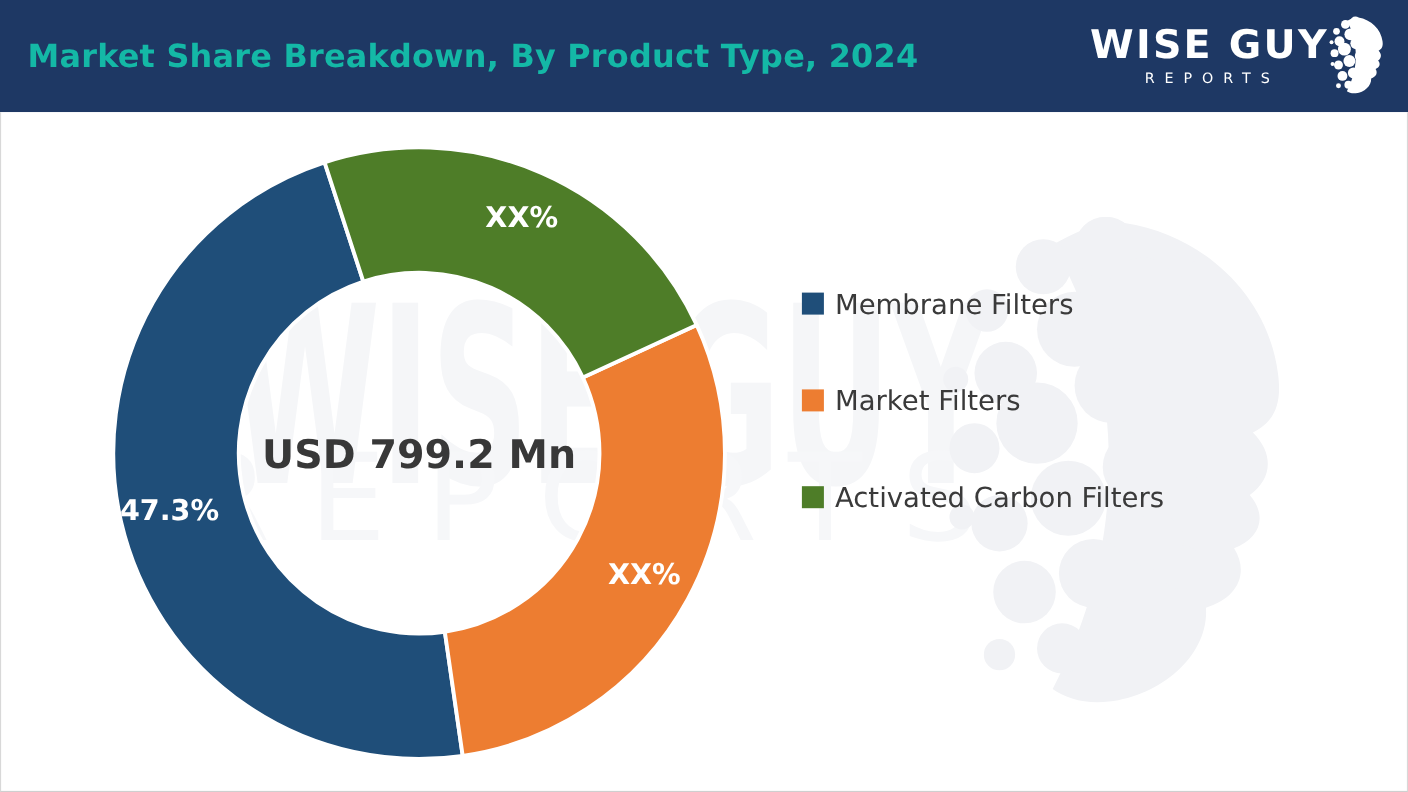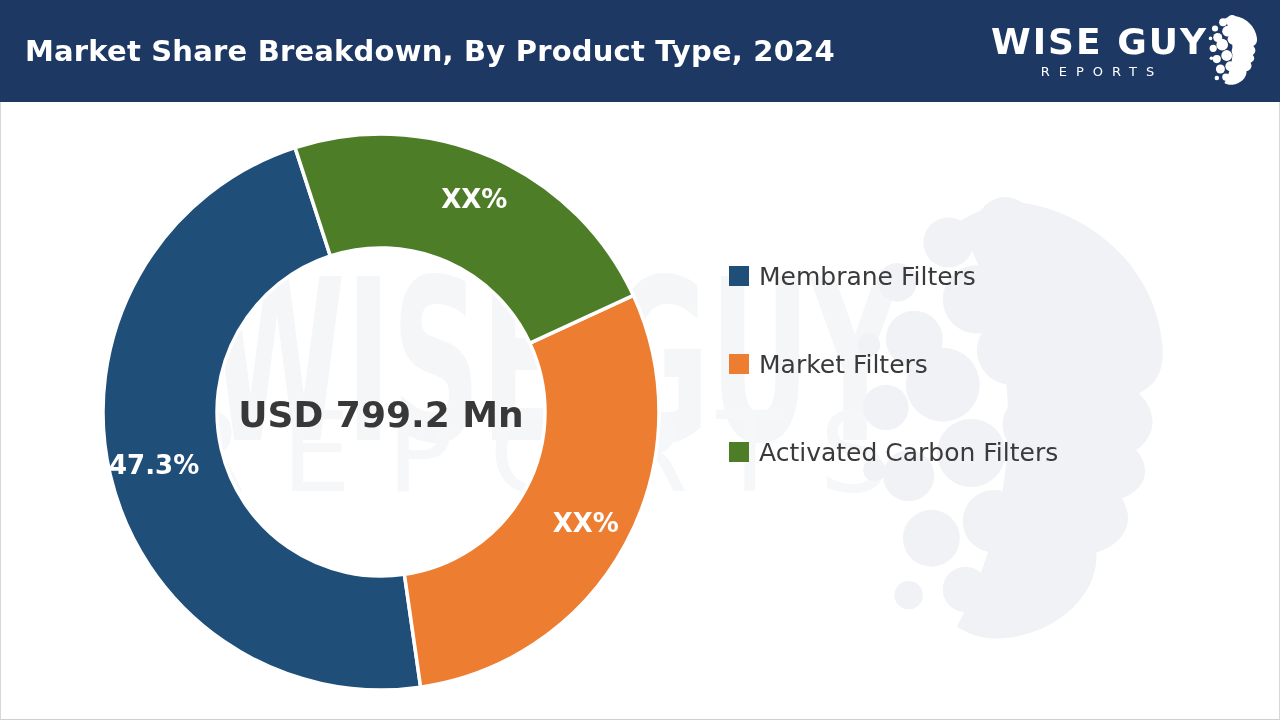--- a/index.html
+++ b/index.html
@@ -7,21 +7,21 @@
     width:1280px;height:720px;position:relative;background:#ffffff;
     font-family:"DejaVu Sans","Liberation Sans",sans-serif;
     overflow:hidden;box-sizing:border-box;
   }
   
   .topbar{
     height:102px;background:#1e3864;display:flex;align-items:center;
     justify-content:space-between;padding:0 20px 0 25px;box-sizing:border-box;
   }
   .title{
-    color:#ffffff;font-size:29px;font-weight:700;margin:0;letter-spacing:0.2px;
+    color:#14b8a6;font-size:29px;font-weight:700;margin:0;letter-spacing:0.2px;
     white-space:nowrap;
   }
   .logo{display:flex;align-items:center;}
   .logo-text{display:flex;flex-direction:column;align-items:center;}
   .logo-line1{color:#ffffff;font-size:36px;font-weight:600;letter-spacing:2px;line-height:1;white-space:nowrap;}
   .logo-line2{color:#ffffff;font-size:13px;font-weight:400;letter-spacing:9px;margin-top:4px;white-space:nowrap;text-indent:5px;}
   .logo-face{width:54px;height:80px;margin-left:-2px;flex:0 0 auto;}
   
   .content{
     position:relative;height:618px;background:#ffffff;box-sizing:border-box;

